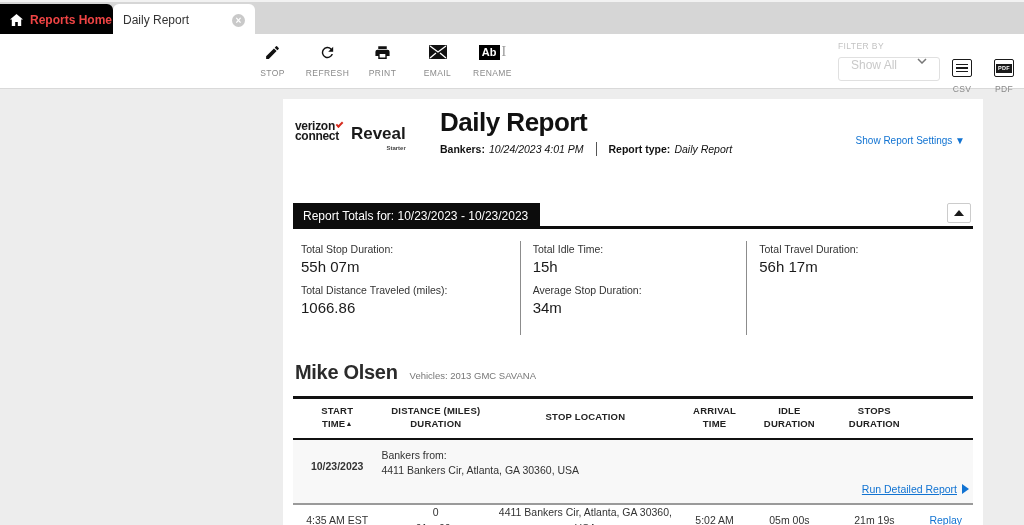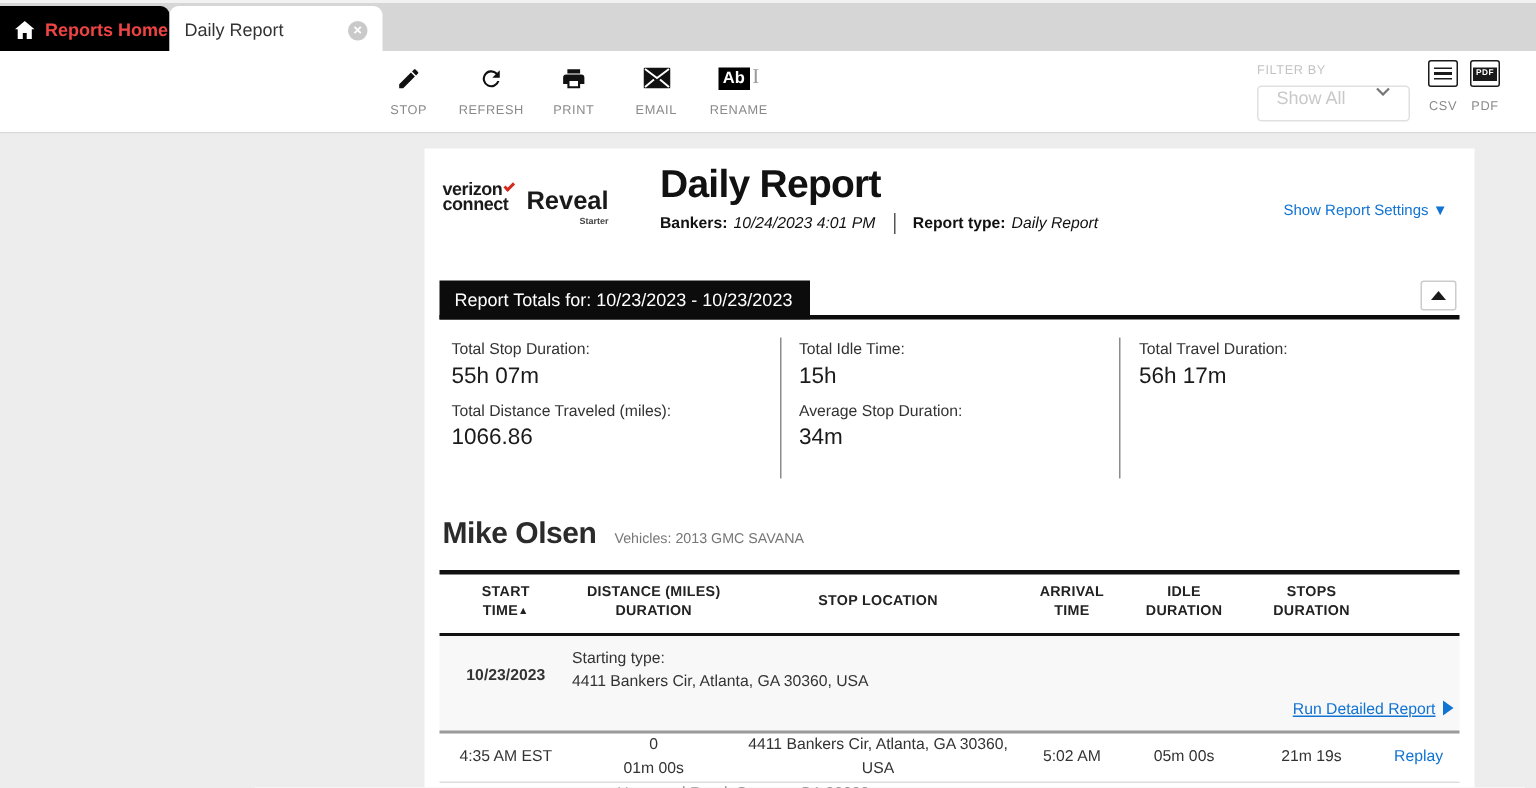--- a/index.html
+++ b/index.html
@@ -24,21 +24,21 @@
   .action .glyph { height:20px; display:flex; align-items:center; justify-content:center; }
   .action .lbl { font-size:8.5px; color:#8a8a8a; letter-spacing:.4px; }
   .rename-box { background:#000; color:#fff; font-size:11px; font-weight:bold; padding:0 3px; line-height:15px; }
   .ibeam { color:#9a9a9a; font-size:14px; margin-left:2px; font-family:"Liberation Serif", serif; }
 
   .filterby { position:absolute; left:838px; top:7px; width:102px; }
   .filterby .flabel { font-size:8.5px; color:#c3c3c3; letter-spacing:.4px; margin-bottom:6px; }
   .fselect { height:24px; border:1px solid #e0e0e0; border-radius:3px; background:#fff;
              display:flex; align-items:flex-start; justify-content:space-between; padding:0 12px;
              font-size:12px; color:#c9c9c9; cursor:pointer; }
-  .exports { position:absolute; left:948px; top:6px; display:flex; }
+  .exports { position:absolute; left:948px; top:25px; display:flex; gap:14px; }
   .export { width:28px; display:flex; flex-direction:column; align-items:center; gap:7px; cursor:pointer; }
   .export .lbl { font-size:8.5px; color:#8a8a8a; letter-spacing:.4px; }
   .doc-ico { width:20px; height:18px; border:1.5px solid #1a1a1a; border-radius:2px; position:relative;
              display:flex; align-items:center; justify-content:center; background:#fff; }
   .doc-lines { width:12px; }
   .doc-lines i { display:block; height:1.5px; background:#1a1a1a; margin:2px 0; }
   .pdf-chip { background:#1a1a1a; color:#fff; font-size:5.5px; font-weight:bold; padding:1.5px 2px; letter-spacing:.3px; }
 
   
   .panel { position:absolute; left:283px; top:99px; width:700px; height:426px; background:#fff; padding:0 10px; }
@@ -53,21 +53,21 @@
   .reveal .tier { display:block; font-size:6px; font-weight:bold; color:#444; margin-top:-2px; }
   .titleblk { position:absolute; left:147px; top:8px; }
   .rtitle { font-size:26px; font-weight:bold; color:#111; letter-spacing:-.5px; }
   .meta { display:flex; align-items:center; margin-top:4px; font-size:10.5px; color:#111; }
   .meta b { font-weight:bold; }
   .meta i { font-style:italic; margin-left:4px; }
   .meta .vdiv { width:1px; height:14px; background:#555; margin:0 12px; }
   .settings-link { position:absolute; right:8px; top:36px; font-size:10px; color:#1173d2; cursor:pointer; }
 
   
-  .totals-bar { position:relative; margin:8px 0 0 0; height:24px; border-bottom:3px solid #0c0c0c; }
+  .totals-bar { position:relative; margin:24px 0 0 0; height:24px; border-bottom:3px solid #0c0c0c; }
   .totals-label { position:absolute; left:0; bottom:-3px; background:#0c0c0c; color:#fff;
                   font-size:12px; padding:6px 12px 6px 10px; }
   .collapse-btn { position:absolute; right:2px; bottom:3px; width:24px; height:20px; background:#fff;
                   border:1px solid #ccc; border-radius:2px; display:flex; align-items:center;
                   justify-content:center; cursor:pointer; }
   .tri-up { width:0; height:0; border-left:5px solid transparent; border-right:5px solid transparent;
             border-bottom:6px solid #1a1a1a; }
 
   .totals-grid { display:flex; margin-top:12px; }
   .tcol { width:33.33%; padding:2px 0 10px 8px; }
@@ -275,21 +275,21 @@
       <div class="th c-arr"><span>ARRIVAL</span><br><span>TIME</span></div>
       <div class="th c-idle"><span>IDLE</span><br><span>DURATION</span></div>
       <div class="th c-stop"><span>STOPS</span><br><span>DURATION</span></div>
       <div class="th c-act"></div>
     </div>
 
     <div class="group-row">
       <div class="g-top">
         <div class="g-date">10/23/2023</div>
         <div class="g-start">
-          <span>Starting type:</span><br>
+          <span>Bankers from:</span><br>
           <span>4411 Bankers Cir, Atlanta, GA 30360, USA</span>
         </div>
       </div>
       <div class="g-link">
         <a>Run Detailed Report</a><span class="tri-right"></span>
       </div>
     </div>
 
     <div class="trow">
       <div class="td c-start">4:35 AM EST</div>

